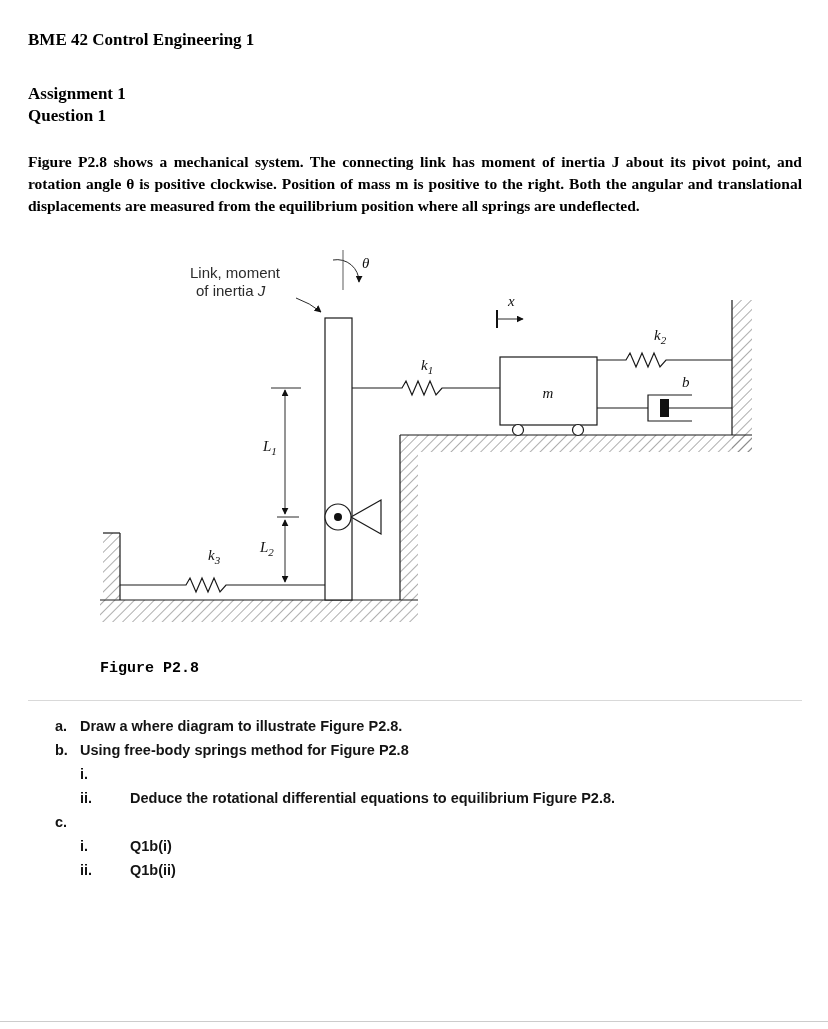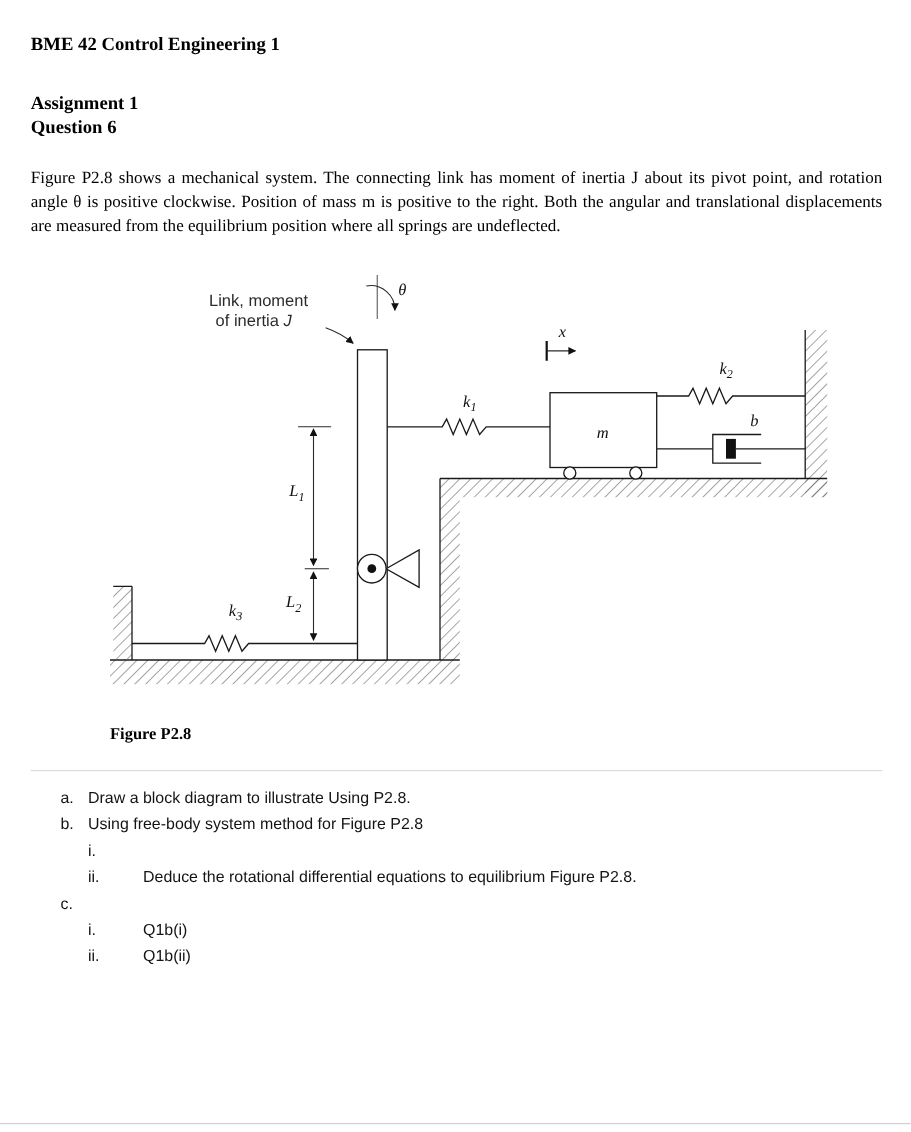--- a/index.html
+++ b/index.html
@@ -1,32 +1,32 @@
 <!DOCTYPE html>
 <html><head>
 <meta charset="utf-8">
 <style>
   html,body { margin:0; padding:0; background:#ffffff; }
   body { width:828px; height:1029px; position:relative; font-family:"Liberation Serif", serif; color:#000; overflow:hidden; }
 
-  .abs { position:absolute; }
+  .abs { position:absolute;font-weight:bold; }
 
   .h-bold { font-weight:bold; font-size:17px; }
   #course      { left:28px; top:30px;  }
   #assignment  { left:28px; top:68px;margin-top:16px;  }
   #question    { left:28px; top:106px; }
 
   #intro {
     left:28px; top:151px; width:774px;
     font-size:15.5px; line-height:1.42; text-align:justify;
   }
 
   #figure-caption {
     left:100px; top:660px;
-    font-family:Liberation Serif, serif;
+    font-family:Liberation Mono, monospace;
     font-weight:bold; font-size:15px;
   }
 
   .rule { background:#d9d9d9; height:1px; }
   #divider     { left:28px; top:700px; width:774px; }
   #bottom-rule { left:0;    top:1021px; width:828px; background:#cccccc; }
 
   #tasks {
     left:55px; top:714px; width:730px;
     font-family:"Liberation Sans", sans-serif;
@@ -44,21 +44,21 @@
   .white  { fill:#ffffff; stroke:#1a1a1a; stroke-width:1.2; }
   .slabel { font-family:"Liberation Sans", sans-serif; font-size:15px; fill:#2b2b2b; }
   .ilabel { font-family:"Liberation Serif", serif; font-style:italic; font-size:15px; fill:#111; }
   .sub    { font-size:11px; }
 </style>
 </head>
 <body>
 
 <div class="abs h-bold" id="course">BME 42 Control Engineering 1</div>
 <div class="abs h-bold" id="assignment">Assignment 1</div>
-<div class="abs h-bold" id="question">Question 6</div>
+<div class="abs h-bold" id="question">Question 1</div>
 
 <div class="abs" id="intro">Figure P2.8 shows a mechanical system. The connecting link has moment of inertia J about its pivot point, and rotation angle θ is positive clockwise. Position of mass m is positive to the right. Both the angular and translational displacements are measured from the equilibrium position where all springs are undeflected.</div>
 
 <svg id="fig-svg" width="690" height="390" viewBox="0 0 690 390">
   <defs>
     <pattern id="hatch" width="7" height="7" patternUnits="userSpaceOnUse" patternTransform="rotate(45)">
       <line x1="0" y1="0" x2="0" y2="7" stroke="#6a6a6a" stroke-width="1.1"></line>
     </pattern>
     <marker id="arr" viewBox="0 0 10 10" refX="9" refY="5" markerWidth="7" markerHeight="7" orient="auto-start-reverse">
       <path d="M0,0 L10,5 L0,10 z" fill="#111"></path>
@@ -152,25 +152,25 @@
   <text class="ilabel" x="170" y="304"><tspan>L</tspan><tspan class="sub" dy="4">2</tspan></text>
 </svg>
 
 <div class="abs" id="figure-caption">Figure P2.8</div>
 
 <div class="abs rule" id="divider"></div>
 
 <div class="abs" id="tasks">
   <div class="task-row">
     <span class="lab">a.</span>
-    <span>Draw a block diagram to illustrate Using P2.8.</span>
+    <span>Draw a where diagram to illustrate Figure P2.8.</span>
   </div>
   <div class="task-row">
     <span class="lab">b.</span>
-    <span>Using free-body system method for Figure P2.8</span>
+    <span>Using free-body springs method for Figure P2.8</span>
   </div>
   <div class="task-row task-sub">
     <span class="lab">i.</span>
   </div>
   <div class="task-row task-sub">
     <span class="lab">ii.</span>
     <span>Deduce the rotational differential equations to equilibrium Figure P2.8.</span>
   </div>
   <div class="task-row">
     <span class="lab">c.</span>

